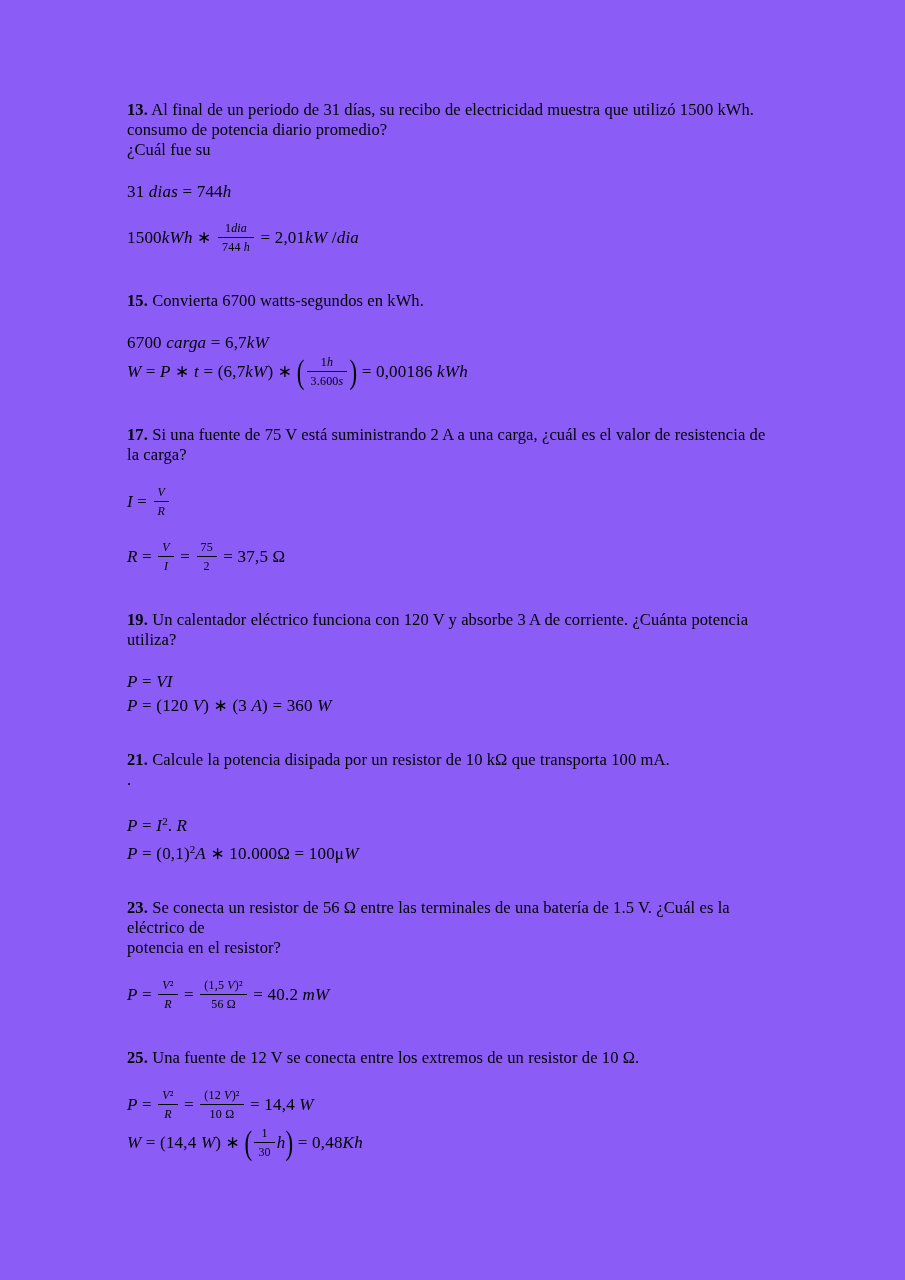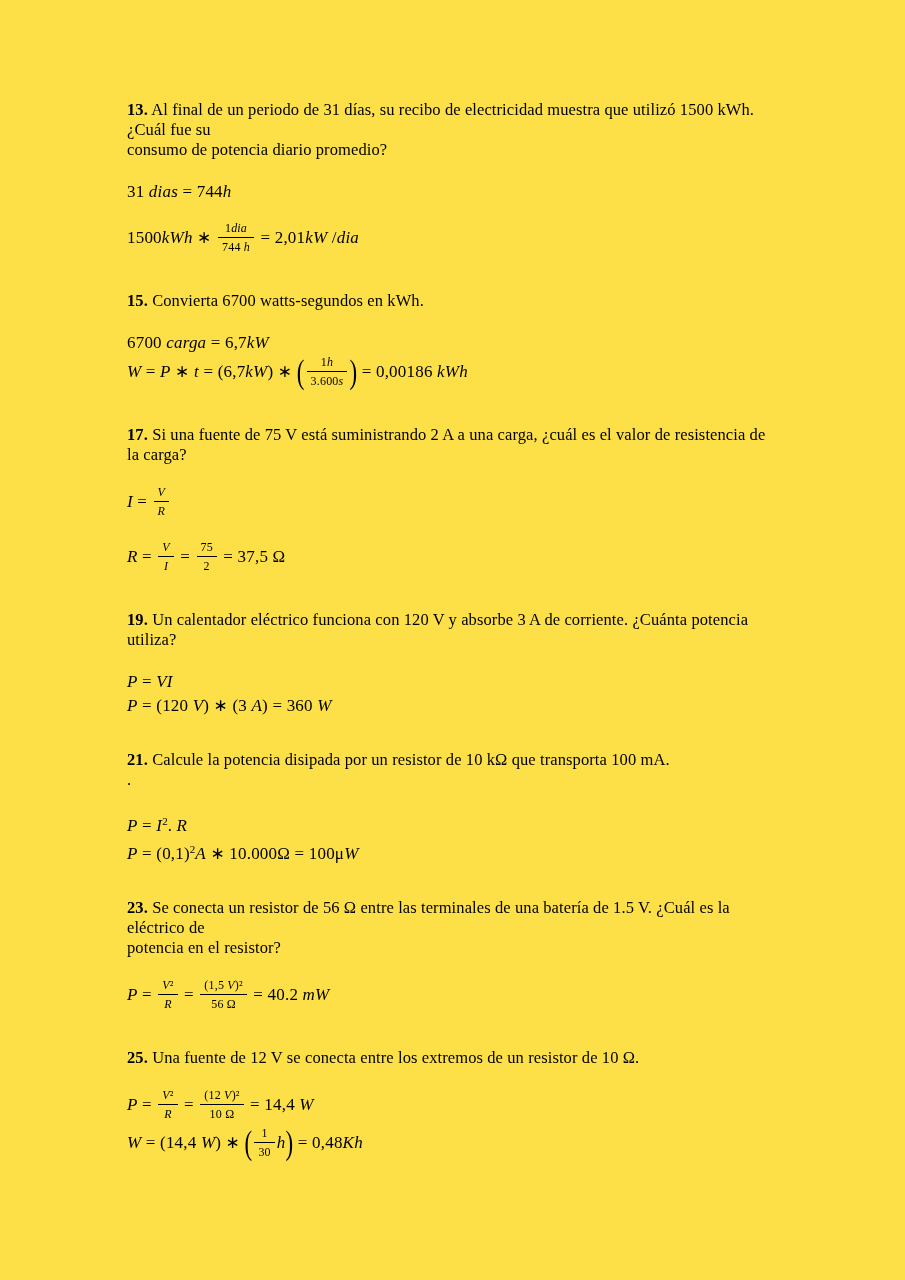--- a/index.html
+++ b/index.html
@@ -8,21 +8,21 @@
     background: #ffffff;
     width: 905px;
     height: 1280px;
     overflow: hidden;
   }
   .page {
     box-sizing: border-box;
     width: 905px;
     height: 1280px;
     padding: 100px 110px 0 127px;
-    background: #fde047;
+    background: #8b5cf6;
     color: #000000;
     font-family: "Liberation Serif", serif;
   }
   .problem { margin-bottom: 34px; }
   .stmt-line {
     font-size: 16.5px;
     line-height: 20px;
     white-space: nowrap;
     letter-spacing: 0.1px;
   }
@@ -65,22 +65,22 @@
     letter-spacing: 0;
   }
 </style>
 </head>
 <body>
 
 <div class="page">
     <section class="problem">
       <div class="stmt">
         <div class="stmt-line"><b>13.</b><span> Al final de un periodo de 31 días, su recibo de electricidad muestra que utilizó 1500 kWh.</span></div>
+        <div class="stmt-line"><span>consumo de potencia diario promedio?</span></div>
         <div class="stmt-line"><span>¿Cuál fue su</span></div>
-        <div class="stmt-line"><span>consumo de potencia diario promedio?</span></div>
       </div>
       <div class="eqs">
         <div class="eqgroup">
           <div class="eq"><span class="mtext">31 <span class="it">dias</span> = 744<span class="it">h</span></span></div>
         </div>
         <div class="eqgroup">
           <div class="eq"><span class="mtext">1500<span class="it">kWh</span> ∗ </span><span class="frac"><span class="num">1<span class="it">dia</span></span><span class="den">744 <span class="it">h</span></span></span><span class="mtext"> = 2,01<span class="it">kW</span> /<span class="it">dia</span></span></div>
         </div>
       </div>
     </section>

